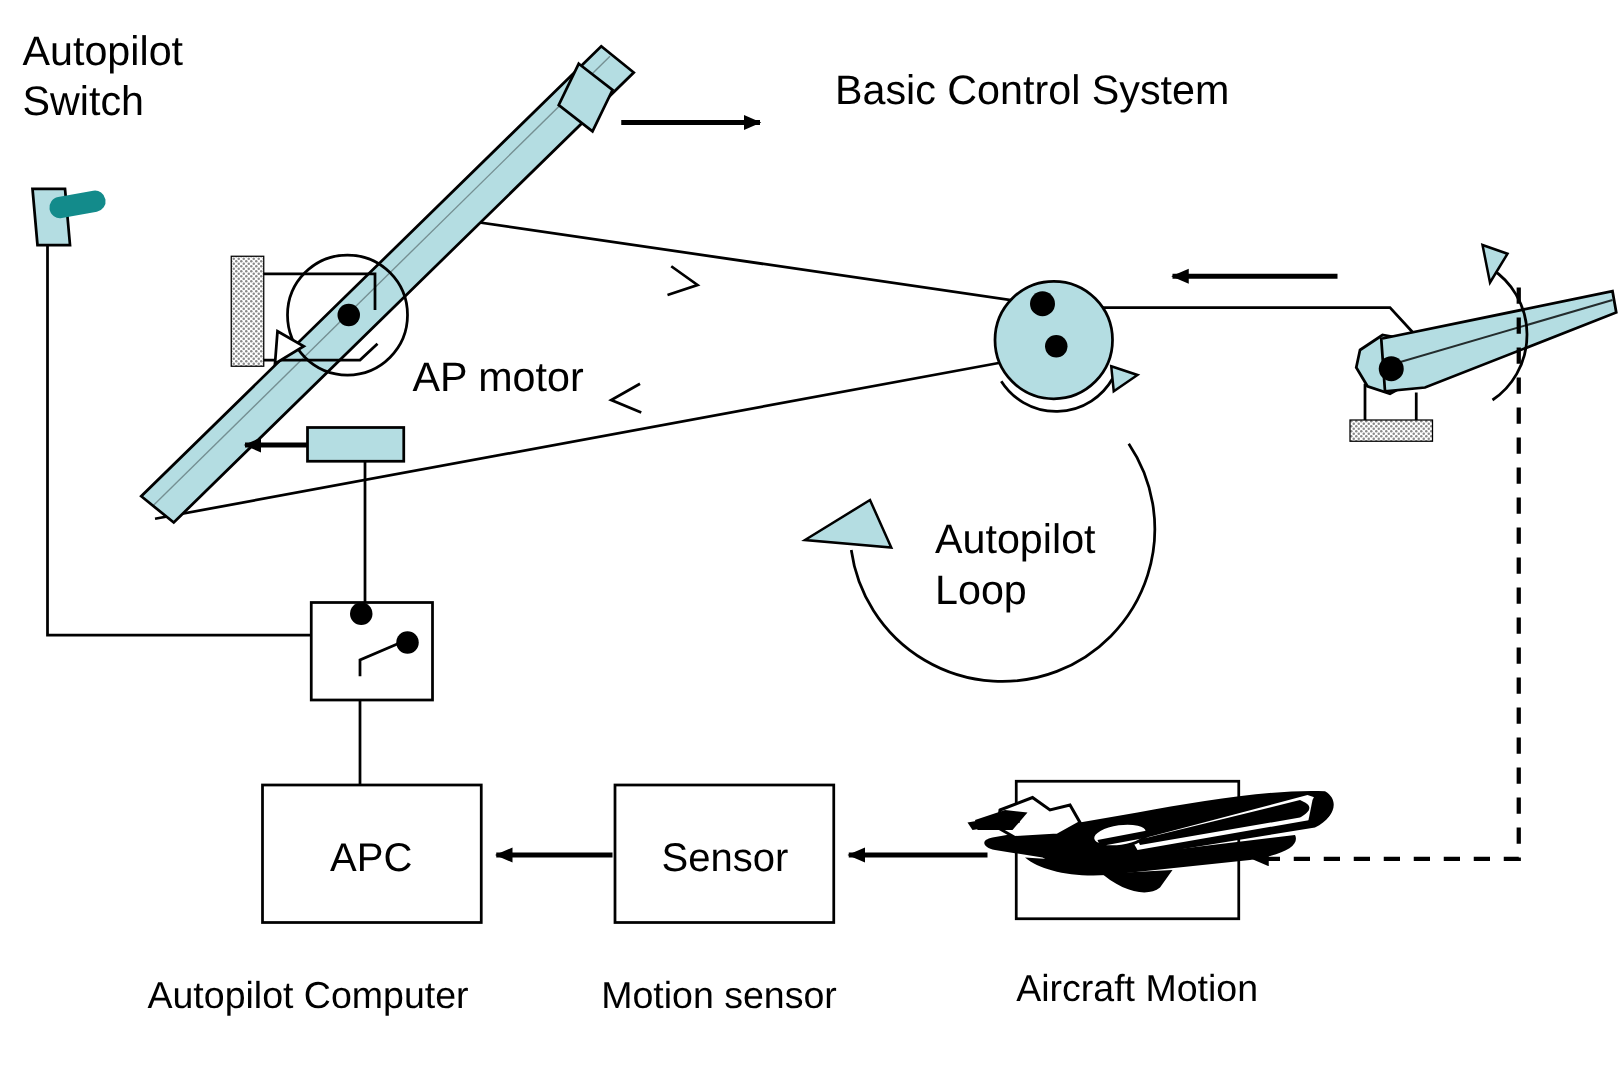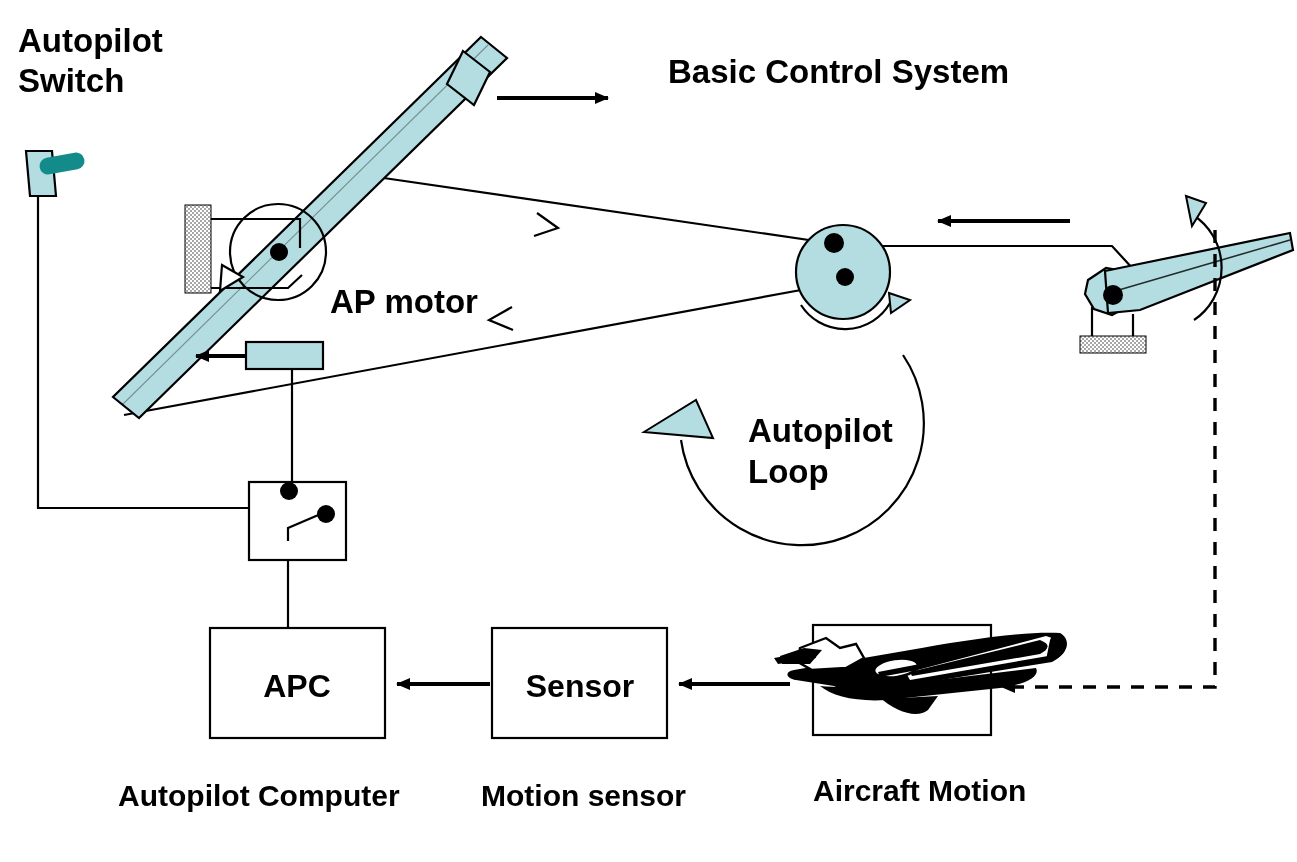--- a/index.html
+++ b/index.html
@@ -1,18 +1,18 @@
 <!DOCTYPE html>
 <html><head>
 <meta charset="utf-8">
 <style>
   html,body{margin:0;padding:0;background:#ffffff;}
   body{width:1297px;height:862px;overflow:hidden;
        font-family:"Liberation Sans","DejaVu Sans",sans-serif;}
-  #stage{position:relative;width:1297px;height:862px;background:#fff;font-weight:bold;}
+  #stage{position:relative;width:1297px;height:862px;background:#fff;}
   svg#canvas{position:absolute;left:0;top:0;width:1297px;height:862px;}
   .lbl{font-family:"Liberation Sans","DejaVu Sans",sans-serif;fill:#000;}
 </style>
 </head>
 <body>
 
 <div id="stage">
 <svg id="canvas" viewBox="0 0 1297 862" xmlns="http://www.w3.org/2000/svg">
 
   <defs>

